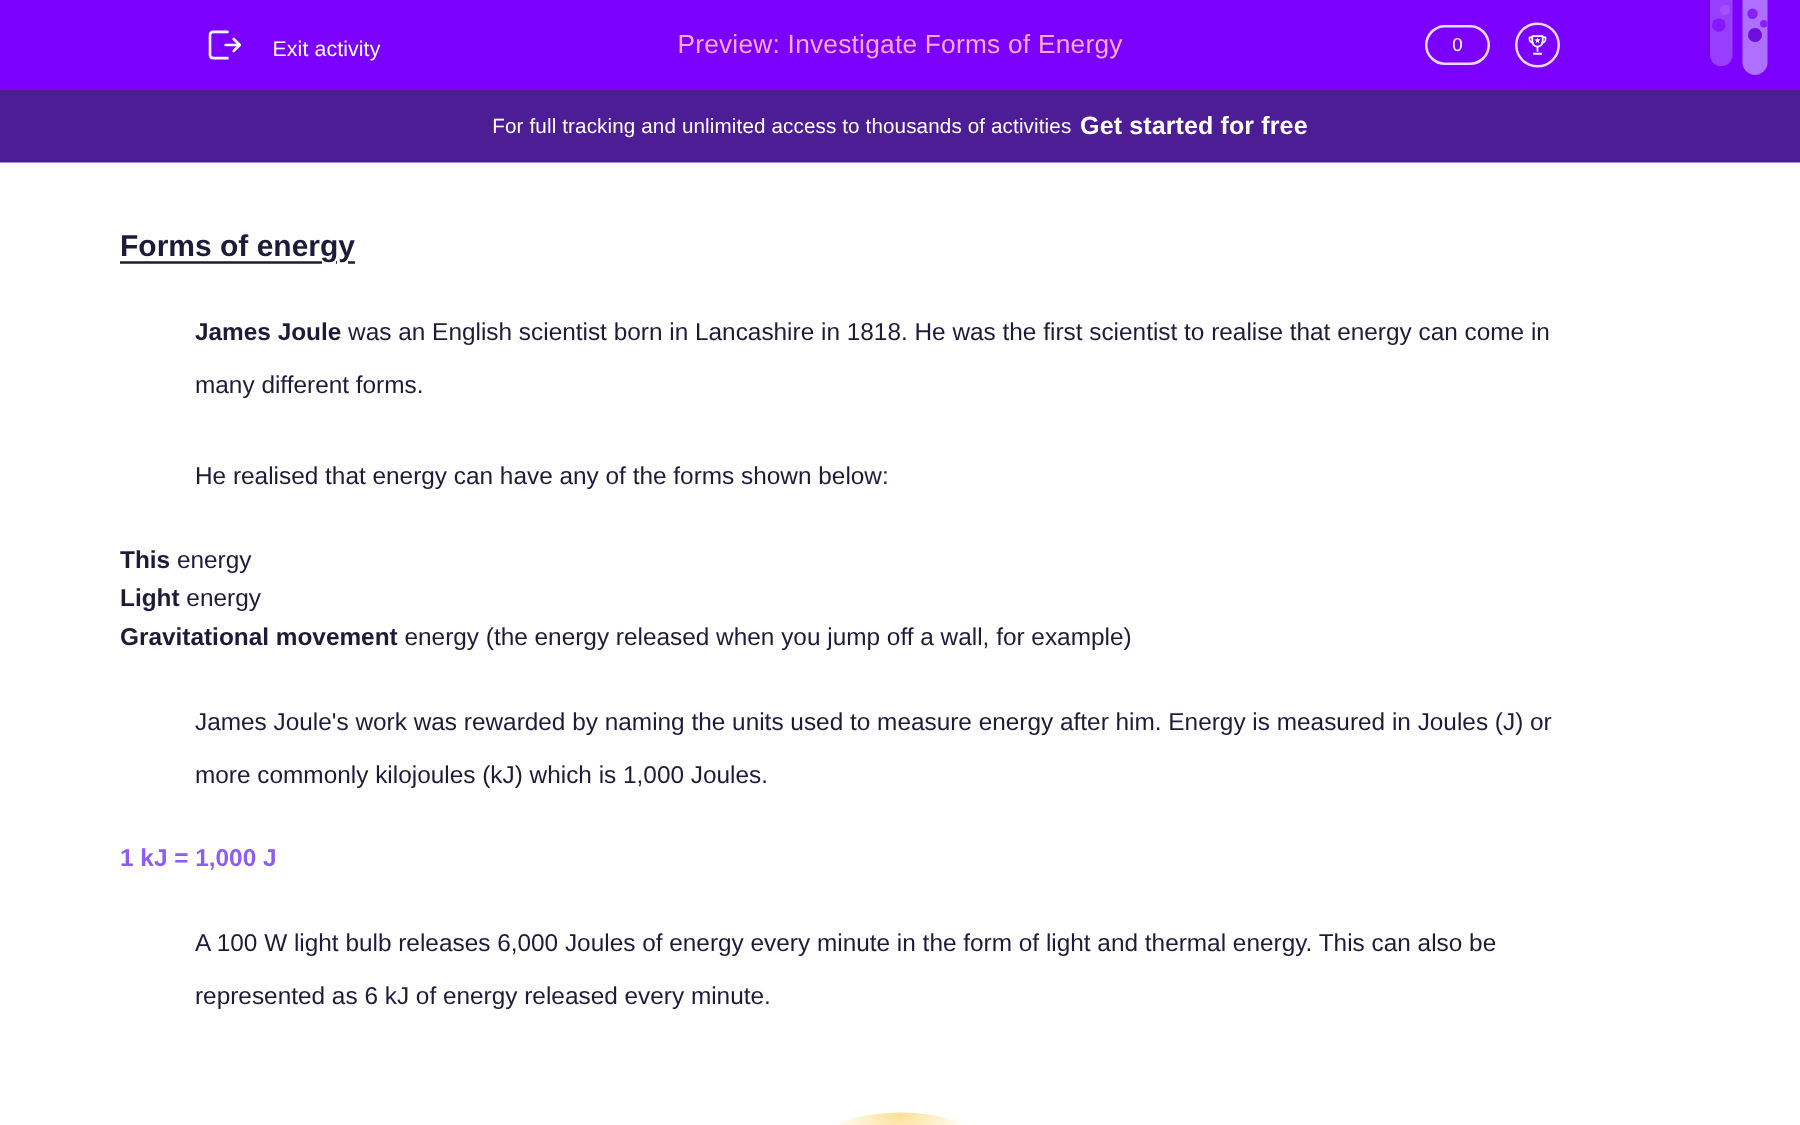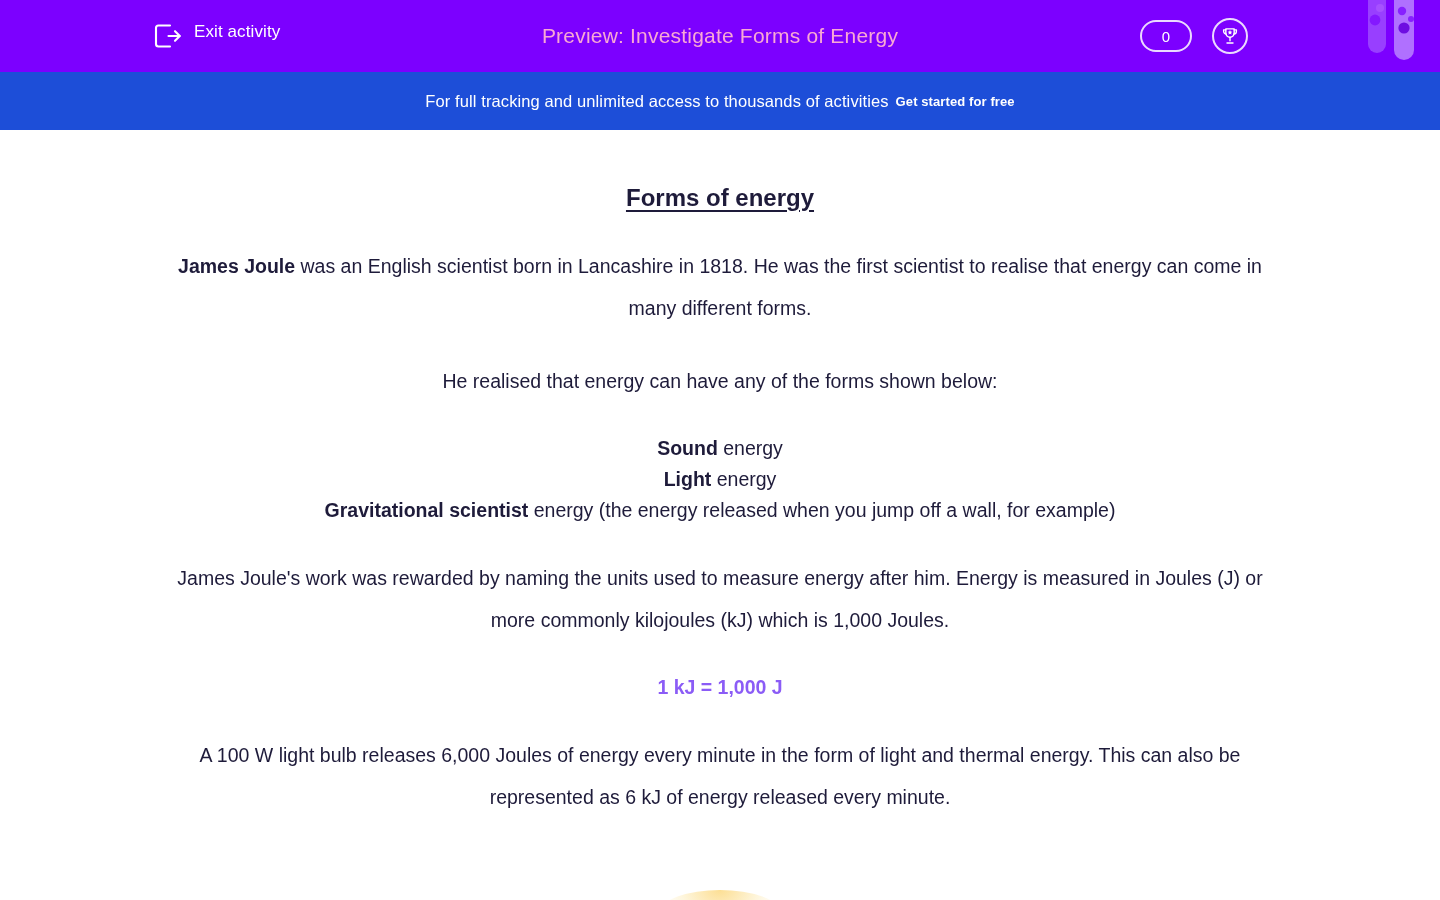--- a/index.html
+++ b/index.html
@@ -21,24 +21,24 @@
     position: relative;
     height: 72px;
     background: #7c00ff;
     display: flex;
     align-items: center;
     overflow: hidden;
   }
 
   .exit-activity {
     display: flex;
-    align-items: flex-start;
-    gap: 12px;
-    position: absolute;
-    left: 152px;
+    align-items: flex-end;
+    gap: 24px;
+    position: absolute;
+    left: 164px;
     top: 50%;
     transform: translateY(-50%);
     cursor: pointer;
   }
 
   .exit-icon { width: 30px; height: 28px; display: block; }
 
   .exit-label {
     color: #ffffff;
     font-size: 17px;
@@ -102,48 +102,47 @@
     right: 16px;
     top: 0;
     width: 64px;
     height: 72px;
     pointer-events: none;
   }
 
   
   .promo-banner {
     height: 58px;
-    background: #1d4ed8;
+    background: #4c1d95;
     display: flex;
     align-items: center;
     justify-content: center;
     gap: 7px;
   }
 
   .promo-text {
     color: #ffffff;
     font-size: 16.5px;
     letter-spacing: 0.1px;
   }
 
   .promo-cta {
     color: #ffffff;
-    font-size: 13px;
+    font-size: 20px;
     font-weight: bold;
     letter-spacing: 0.1px;
     text-decoration: none;
     cursor: pointer;
   }
 
   
   .content {
     width: 1440px;
     height: 770px;
-    padding: 0 68px;
-    text-align: center;
+    padding: 0 96px;
     position: relative;
     overflow: hidden;
   }
 
   .doc-title {
     margin-top: 52px;
     font-size: 24px;
     font-weight: bold;
     text-decoration: underline;
     text-underline-offset: 4px;
@@ -263,27 +262,27 @@
   </p>
 
   <div class="spacer-lg"></div>
 
   <p class="para">He realised that energy can have any of the forms shown below:</p>
 
   <div class="spacer-lg"></div>
 
   <ul class="energy-list">
     <li>
-      <b>Sound</b><span> energy</span>
+      <b>This</b><span> energy</span>
     </li>
     <li>
       <b>Light</b><span> energy</span>
     </li>
     <li>
-      <b>Gravitational scientist</b><span> energy (the energy released when you jump off a wall, for example)</span>
+      <b>Gravitational movement</b><span> energy (the energy released when you jump off a wall, for example)</span>
     </li>
   </ul>
 
   <div class="spacer-lg"></div>
 
   <p class="para">James Joule's work was rewarded by naming the units used to measure energy after him.  Energy is measured in Joules (J) or more commonly kilojoules (kJ) which is 1,000 Joules.</p>
 
   <div class="spacer-lg"></div>
 
   <p class="equation">1 kJ = 1,000 J</p>

